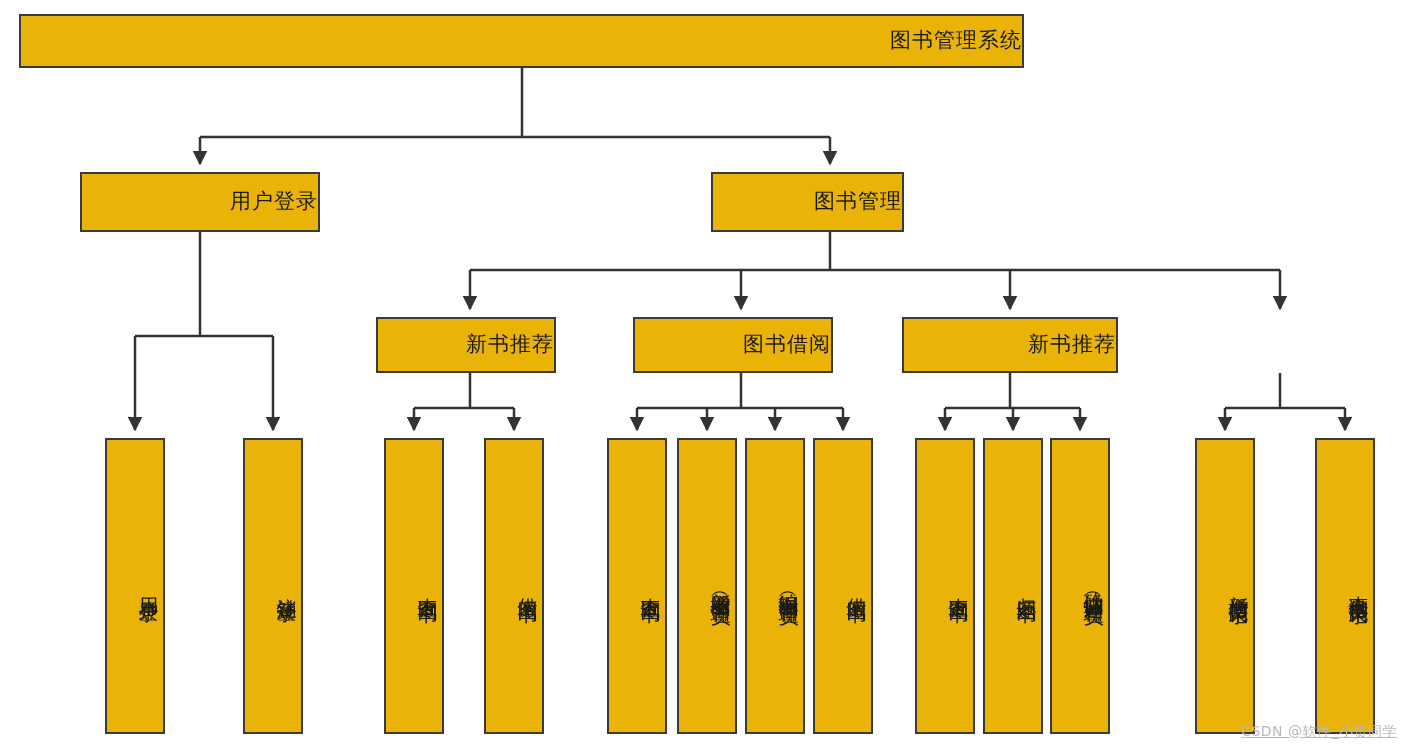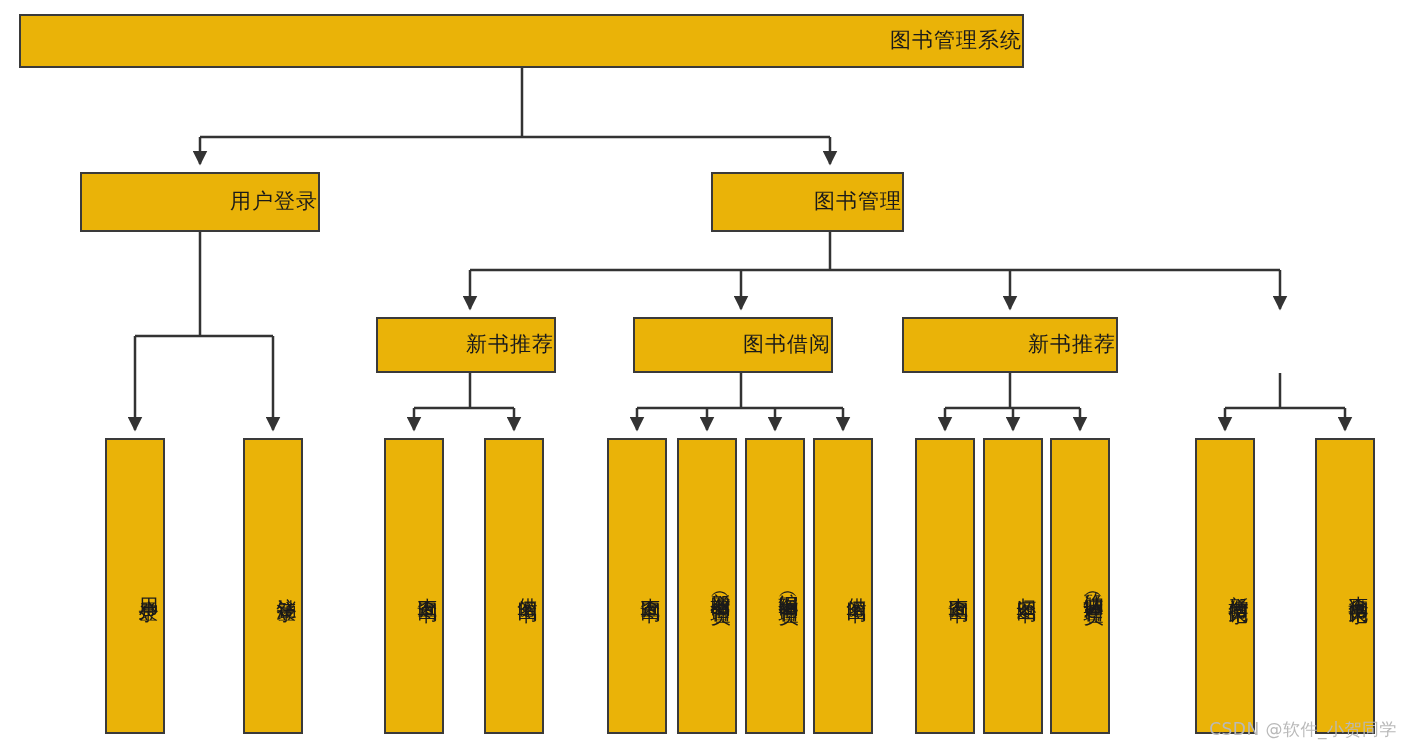--- a/index.html
+++ b/index.html
@@ -56,24 +56,25 @@
     white-space: nowrap;
     text-align: center;
   }
   .label {
     display: block;
   }
   .watermark {
     position: absolute;
     right: 8px;
     bottom: 6px;
-    font-size: 17px;
+    font-size: 14px;
     color: #b9b9b9;
     letter-spacing: 0.5px;
     white-space: nowrap;
+    text-decoration: underline;
   }
 </style>
 </head>
 <body>
 
 <div id="canvas">
 
   <svg class="edges" viewBox="0 0 1405 747">
     <defs>
       <marker id="arrow" viewBox="0 0 10 10" refX="9" refY="5" markerWidth="6" markerHeight="6" orient="auto-start-reverse">

